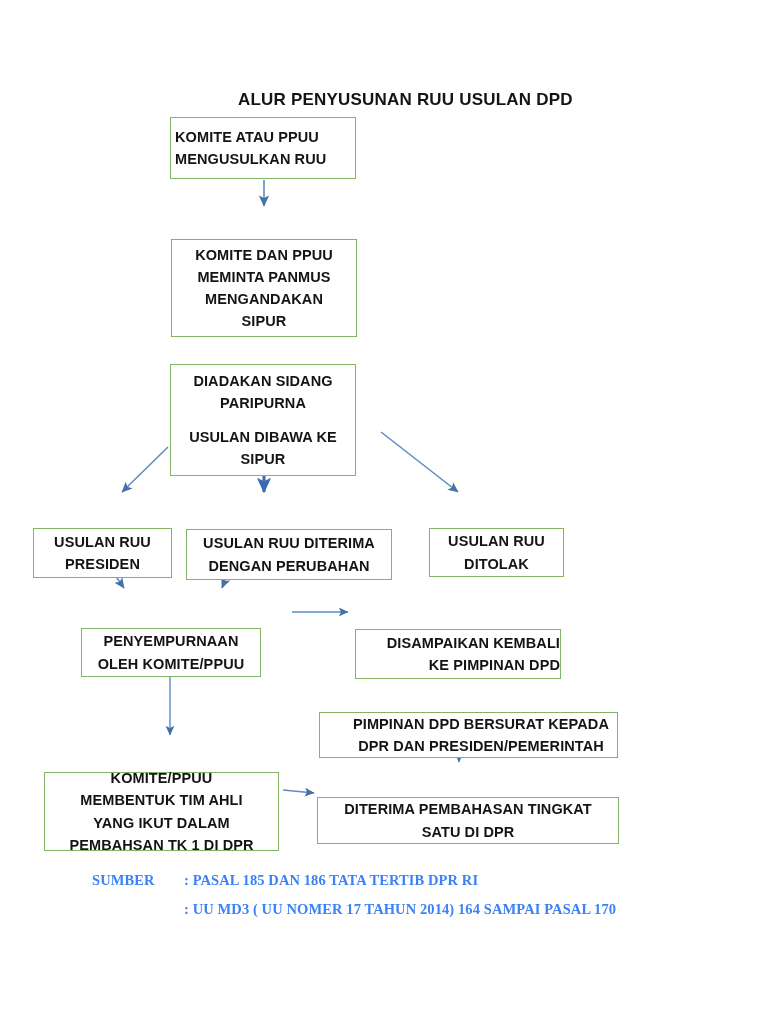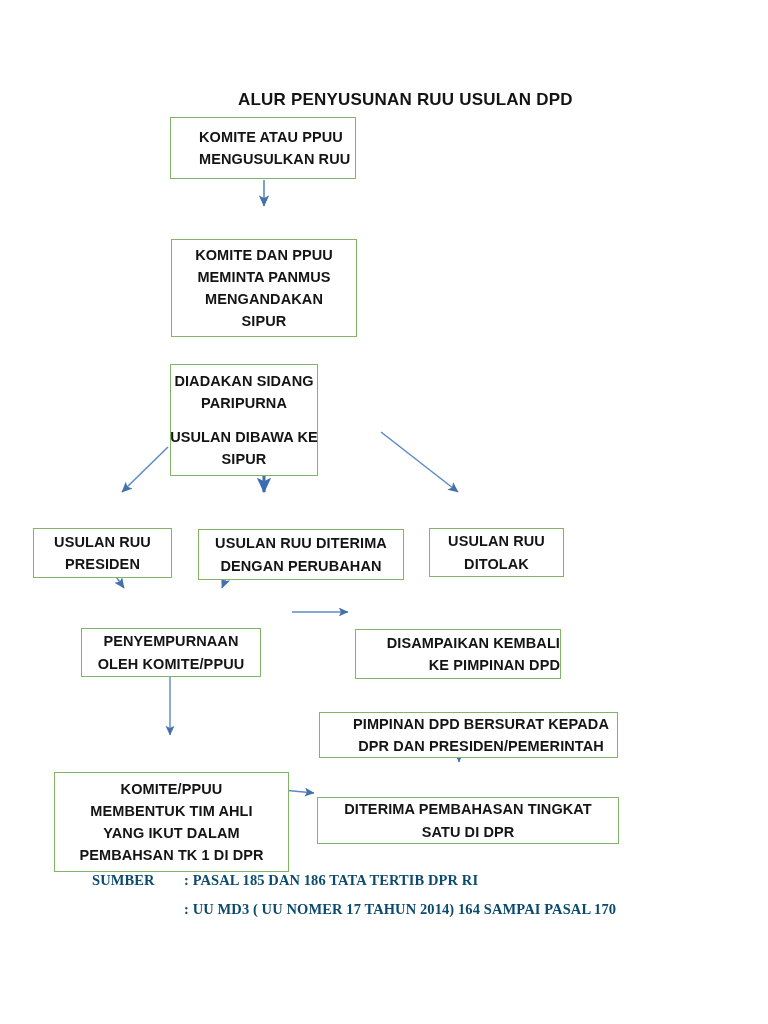--- a/index.html
+++ b/index.html
@@ -47,29 +47,29 @@
     font-weight: bold;
     font-size: 14.5px;
     line-height: 1.52;
     letter-spacing: 0.1px;
   }
   .node .line {
     display: block;
     white-space: nowrap;
   }
   .node.center { align-items: center; text-align: center; margin-top: 32px; }
-  .node.left   { align-items: flex-start; text-align: center; padding-left: 28px; }
+  .node.left   { align-items: flex-start; text-align: center; padding-left: 4px; }
   .node .gap { display: block; height: 11px; }
 
   .source-block {
     position: absolute;
     font-family: "Liberation Serif", serif;
     font-weight: bold;
     font-size: 14.5px;
-    color: #0c4a6e;
+    color: #3b82f6;
     letter-spacing: 0.1px;
   }
   .source-row {
     display: flex;
     align-items: baseline;
     white-space: nowrap;
   }
   .source-row + .source-row { margin-top: 12px; }
   .source-label { width: 92px; flex: 0 0 92px; }
   .source-value { flex: 0 0 auto; }
@@ -112,34 +112,34 @@
     <span class="line">MENGUSULKAN RUU</span>
   </div>
 
   <div class="node center" style="left:171px; top:207px; width:186px; height:98px;">
     <span class="line">KOMITE DAN PPUU</span>
     <span class="line">MEMINTA PANMUS</span>
     <span class="line">MENGANDAKAN</span>
     <span class="line">SIPUR</span>
   </div>
 
-  <div class="node center" style="left:170px; top:332px; width:148px; height:112px;">
+  <div class="node center" style="left:170px; top:332px; width:186px; height:112px;">
     <span class="line">DIADAKAN SIDANG</span>
     <span class="line">PARIPURNA</span>
     <span class="gap"></span>
     <span class="line">USULAN DIBAWA KE</span>
     <span class="line">SIPUR</span>
   </div>
 
   <div class="node center" style="left:33px; top:496px; width:139px; height:50px;">
     <span class="line">USULAN RUU</span>
     <span class="line">PRESIDEN</span>
   </div>
 
-  <div class="node center" style="left:198px; top:497px; width:206px; height:51px;">
+  <div class="node center" style="left:186px; top:497px; width:206px; height:51px;">
     <span class="line">USULAN RUU DITERIMA</span>
     <span class="line">DENGAN PERUBAHAN</span>
   </div>
 
   <div class="node center" style="left:429px; top:496px; width:135px; height:49px;">
     <span class="line">USULAN RUU</span>
     <span class="line">DITOLAK</span>
   </div>
 
   <div class="node center" style="left:81px; top:596px; width:180px; height:49px;">
@@ -155,21 +155,21 @@
   <div class="node center" style="left:319px; top:680px; width:299px; height:46px;padding-left:25px;">
     <span class="line">PIMPINAN DPD BERSURAT KEPADA</span>
     <span class="line">DPR DAN PRESIDEN/PEMERINTAH</span>
   </div>
 
   <div class="node center" style="left:317px; top:765px; width:302px; height:47px;">
     <span class="line">DITERIMA PEMBAHASAN TINGKAT</span>
     <span class="line">SATU DI DPR</span>
   </div>
 
-  <div class="node center" style="left:54px; top:740px; width:235px; height:100px;">
+  <div class="node center" style="left:44px; top:740px; width:235px; height:79px;">
     <span class="line">KOMITE/PPUU</span>
     <span class="line">MEMBENTUK TIM AHLI</span>
     <span class="line">YANG IKUT DALAM</span>
     <span class="line">PEMBAHSAN TK 1 DI DPR</span>
   </div>
 
   <div class="source-block" style="left:92px; top:872px;">
     <div class="source-row">
       <span class="source-label">SUMBER</span>
       <span class="source-value">: PASAL 185 DAN 186 TATA TERTIB DPR RI</span>

